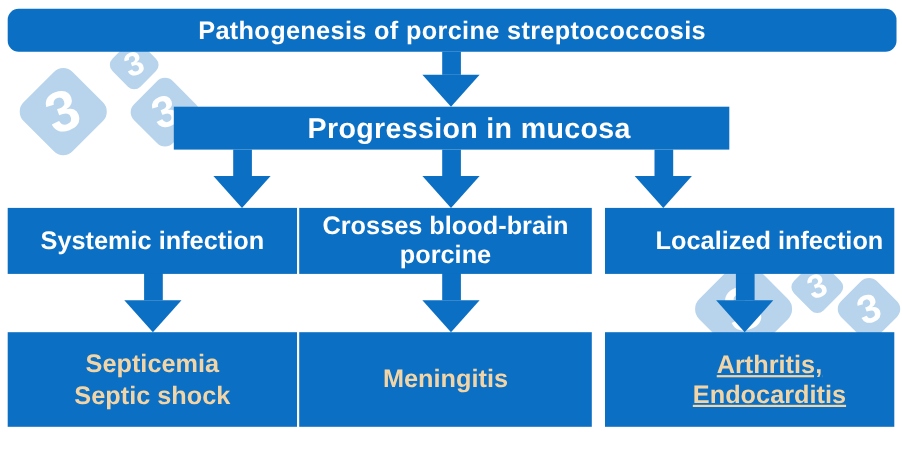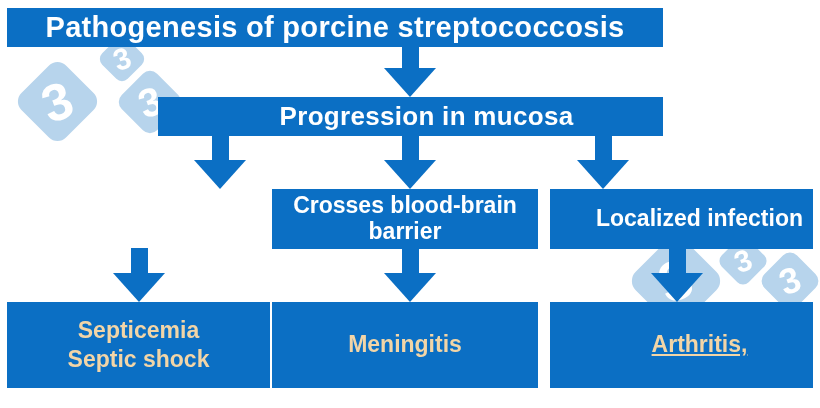--- a/index.html
+++ b/index.html
@@ -17,21 +17,21 @@
     color:#ffffff;
     display:flex;
     flex-direction:column;
     align-items:center;
     justify-content:center;
     text-align:center;
     font-weight:bold;
     z-index:2;
     box-sizing:border-box;
   }
-  .top-banner{left:7px;top:8px;width:656px;height:39px;font-size:29px;letter-spacing:.3px;}
+  .top-banner{left:7px;top:8px;width:808px;height:39px;font-size:23px;letter-spacing:.3px;border-radius:10px;}
   .stage-banner{left:158px;top:97px;width:505px;height:39px;font-size:26px;letter-spacing:.3px;padding-left:32px;}
   .row2{top:189px;height:60px;font-size:23px;line-height:1.12;}
   .row3{top:302px;height:86px;font-size:23px;color:#f2d5a7;line-height:1.28;}
   .col1{left:7px;width:263px;}
   .col2{left:272px;width:266px;}
   .col3{left:550px;width:263px;padding-left:36px;}
   .line{display:block;}
   
   .arrow{position:absolute;z-index:1;width:52px;}
   .arrow .stem{width:17px;margin:0 auto;background:#0b6fc4;}
@@ -112,23 +112,26 @@
   </div>
   <div class="arrow" style="left:384px;top:136px;">
     <div class="stem" style="height:24px;"></div>
     <div class="head"></div>
   </div>
   <div class="arrow" style="left:577px;top:136px;">
     <div class="stem" style="height:24px;"></div>
     <div class="head"></div>
   </div>
 
+  <div class="bluebox row2 col1">
+    <span>Systemic infection</span>
+  </div>
   <div class="bluebox row2 col2">
     <span class="line">Crosses blood-brain</span>
-    <span class="line">barrier</span>
+    <span class="line">porcine</span>
   </div>
   <div class="bluebox row2 col3">
     <span>Localized infection</span>
   </div>
 
   <div class="arrow" style="left:113px;top:248px;">
     <div class="stem" style="height:25px;"></div>
     <div class="head"></div>
   </div>
   <div class="arrow" style="left:384px;top:248px;">
@@ -142,15 +145,16 @@
 
   <div class="bluebox row3 col2">
     <span>Meningitis</span>
   </div>
   <div class="bluebox row3 col1">
     <span class="line">Septicemia</span>
     <span class="line">Septic shock</span>
   </div>
   <div class="bluebox row3 col3" style="line-height:1.18;text-decoration:underline;">
     <span class="line">Arthritis,</span>
+    <span class="line">Endocarditis</span>
   </div>
 
 </div>
 
 </body></html>

